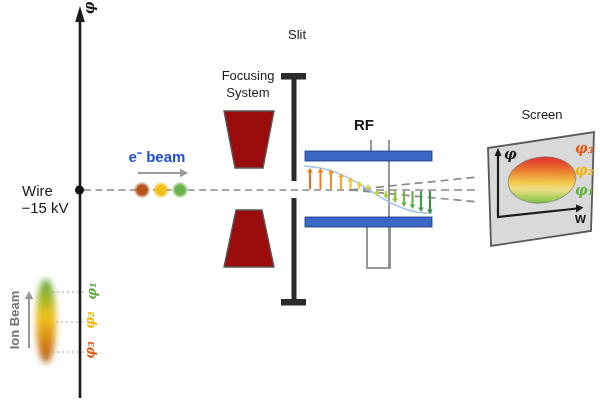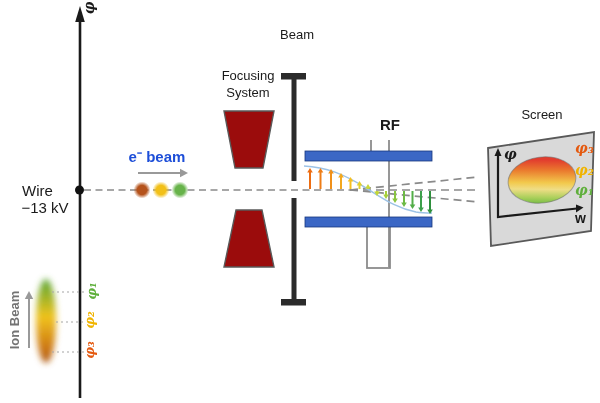--- a/index.html
+++ b/index.html
@@ -9,21 +9,21 @@
   .lbl{position:absolute;white-space:nowrap;}
   .center{text-align:center;}
   .right{text-align:left;}
   .gray{color:#1d4ed8;font-weight:600;}
   .darkgray{color:#737373;font-weight:600;}
   .phi{font-family:"DejaVu Serif","DejaVu Sans",serif;font-style:italic;font-weight:bold;}
   .rot{display:flex;align-items:center;justify-content:center;transform:rotate(-90deg);}
   .c-phi1{color:#5faf3c;}
   .c-phi2{color:#f0b400;}
   .c-phi3{color:#e4590f;}
-  .rfbox{position:absolute;left:370px;top:108px;width:40px;height:32px;display:flex;
+  .rfbox{position:absolute;left:344px;top:108px;width:40px;height:32px;display:flex;
          align-items:center;justify-content:center;font-weight:bold;font-size:15px;}
   .f13{font-size:13px;line-height:16px;}
   .f14{font-size:14px;line-height:16px;}
   .f15{font-size:15px;line-height:17px;}
 </style>
 </head>
 <body>
 
 <div class="stage">
 
@@ -144,28 +144,28 @@
     <polygon points="488,148 594,132 591,231 491,246" stroke="#595959" stroke-width="1.8" fill="#d9d9d9"></polygon>
     <path d="M498,153 L498,217 L577,208.5" fill="none" stroke="#1a1a1a" stroke-width="2.2"></path>
     <polygon points="494.5,156 501.5,156 498,148" fill="#1a1a1a"></polygon>
     <polygon points="576,204.4 576,212.4 583.5,207.6" fill="#1a1a1a"></polygon>
     <ellipse cx="542" cy="180" rx="34" ry="23" fill="url(#screenGrad)" stroke="rgba(110,110,110,0.55)" stroke-width="1" transform="rotate(-7 542 180)"></ellipse>
   </svg>
 
   <div class="lbl phi f14 rot" style="left:80px;top:0px;width:18px;height:16px;">φ</div>
 
   <div class="lbl right f15" style="left:22px;top:182px;width:48px;">Wire</div>
-  <div class="lbl center f15" style="left:12px;top:199px;width:66px;">−13 kV</div>
+  <div class="lbl center f15" style="left:12px;top:199px;width:66px;">−15 kV</div>
 
   <div class="lbl center gray f15" style="left:117px;top:148px;width:80px;">e⁻ beam</div>
 
   <div class="lbl center f13" style="left:208px;top:68px;width:80px;">Focusing</div>
   <div class="lbl center f13" style="left:208px;top:85px;width:80px;">System</div>
 
-  <div class="lbl center f13" style="left:272px;top:27px;width:50px;">Beam</div>
+  <div class="lbl center f13" style="left:272px;top:27px;width:50px;">Slit</div>
 
   <div class="rfbox">RF</div>
 
   <div class="lbl center f13" style="left:507px;top:107px;width:70px;">Screen</div>
   <div class="lbl phi f14" style="left:504px;top:146px;">φ</div>
   <div class="lbl f14" style="left:575px;top:210px;font-weight:bold;">w</div>
 
   <div class="lbl phi f14 c-phi3" style="left:575px;top:140px;">φ₃</div>
   <div class="lbl phi f14 c-phi2" style="left:575px;top:162px;">φ₂</div>
   <div class="lbl phi f14 c-phi1" style="left:575px;top:182px;">φ₁</div>

